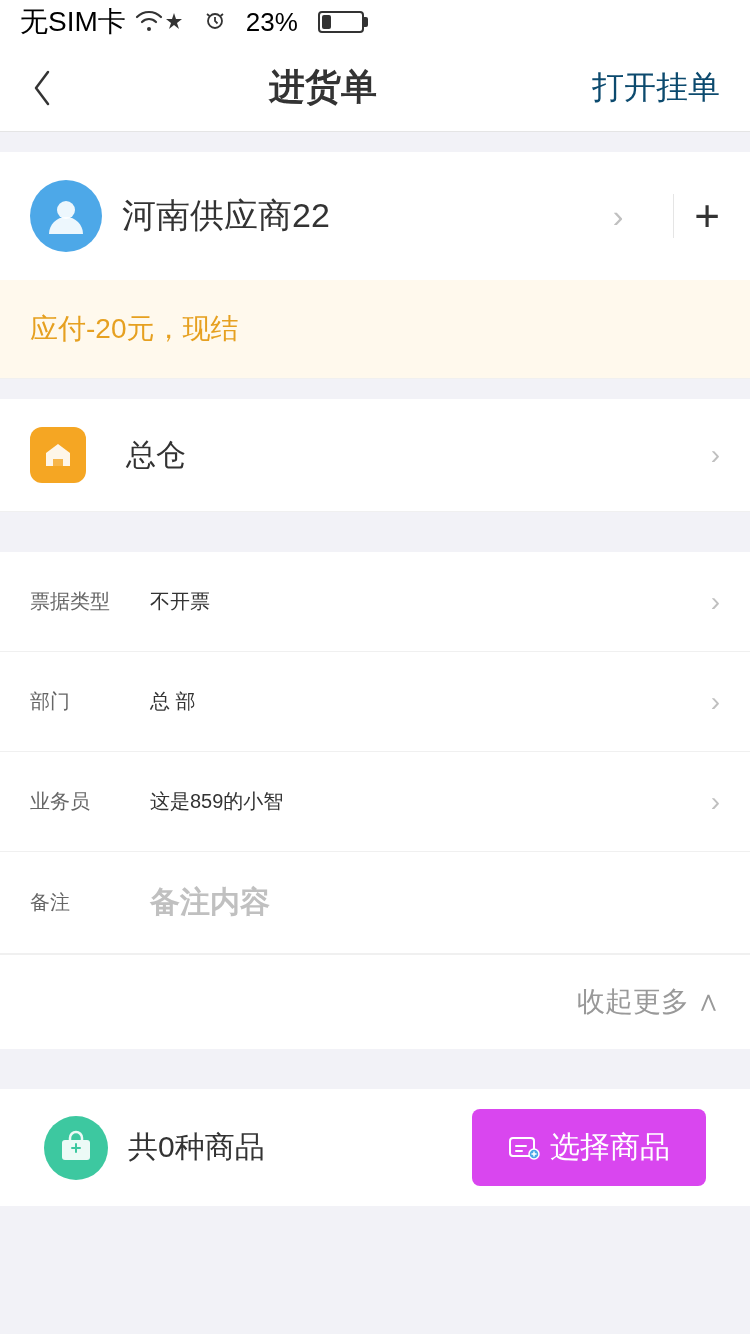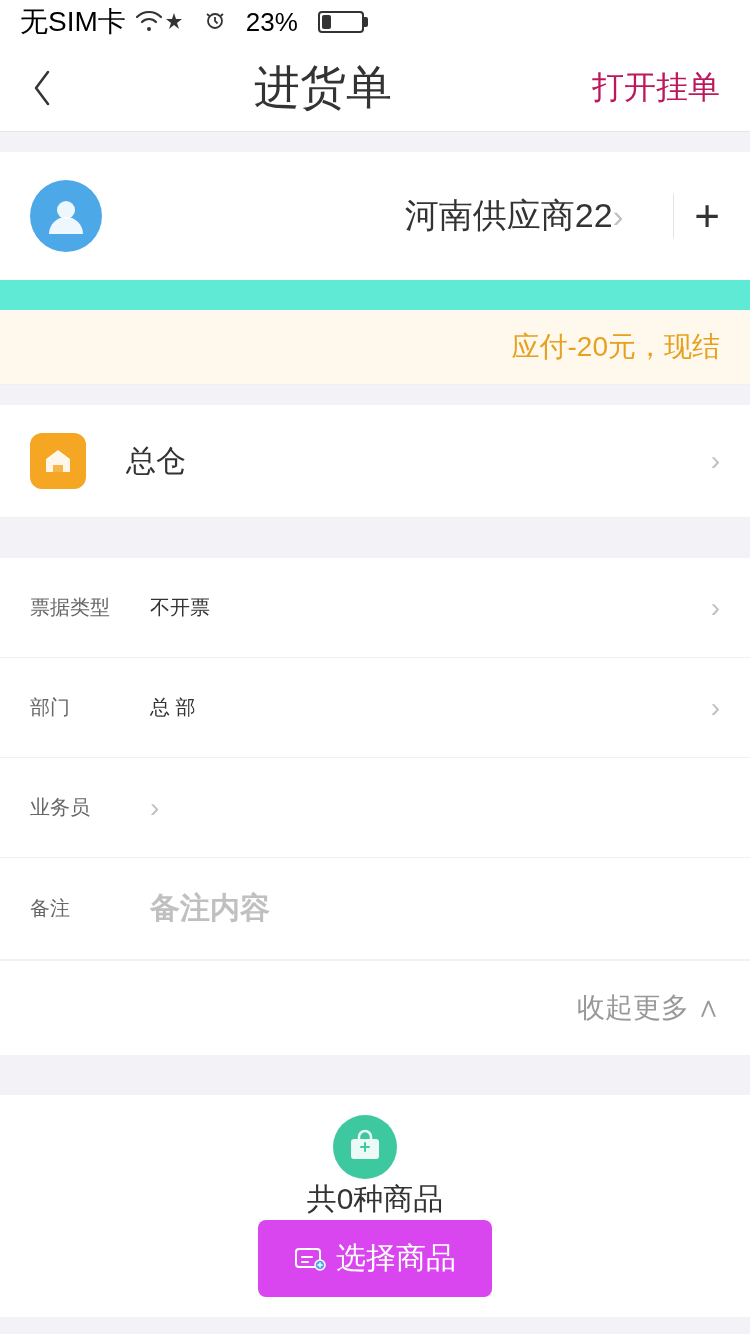--- a/index.html
+++ b/index.html
@@ -61,41 +61,40 @@
       border-bottom: 1px solid #e5e5e5;
     }
     .nav-back {
       font-size: 42px;
       color: #333;
       cursor: pointer;
       display: flex;
       align-items: center;
     }
     .nav-title {
-      font-size: 46px;
-      font-weight: 400;
+      font-size: 36px;
+      font-weight: 700;
       color: #333;
     }
     .nav-action {
       font-size: 32px;
-      color: #be185d;
+      color: #0c4a6e;
       cursor: pointer;
     }
 
     
     .section-gap {
       height: 20px;
       background: #f2f2f7;
     }
 
     
     .card-section {
-      background: #5eead4;
+      background: #f97316;
       margin-bottom: 0;
-      text-align: right;
     }
 
     
     .supplier-row {
       display: flex;
       align-items: center;
       padding: 28px 30px;
       background: #fff;
       border-bottom: none;
       position: relative;
@@ -132,25 +131,24 @@
     .v-divider {
       width: 1px;
       height: 44px;
       background: #e5e5e5;
       margin: 0 20px;
     }
 
     
     .notice-banner {
       background: #fff9ed;
-      padding: 18px 30px;
+      padding: 30px 30px;
       font-size: 28px;
       color: #e6a020;
       border-bottom: 1px solid #f0f0f0;
-      margin-top: 30px;
     }
 
     
     .form-section {
       background: #fff;
       margin-top: 20px;
     }
     .form-row {
       display: flex;
       align-items: center;
@@ -223,21 +221,20 @@
     }
 
     
     .bottom-bar {
       background: #fff;
       margin-top: 20px;
       display: flex;
       align-items: center;
       padding: 20px 44px;
       min-height: 100px;
-      flex-direction: column;
     }
     .product-icon {
       width: 64px;
       height: 64px;
       border-radius: 50%;
       background: #3dc8a0;
       display: flex;
       align-items: center;
       justify-content: center;
       margin-right: 20px;
@@ -356,20 +353,21 @@
   </div>
 
   <div class="form-row">
     <div class="form-label">部门</div>
     <div class="form-value">总 部</div>
     <span class="form-chevron">›</span>
   </div>
 
   <div class="form-row">
     <div class="form-label">业务员</div>
+    <div class="form-value">这是859的小智</div>
     <span class="form-chevron">›</span>
   </div>
 
   <div class="form-row">
     <div class="form-label">备注</div>
     <div class="form-placeholder">备注内容</div>
   </div>
 
   <div class="collapse-row">收起更多 ∧</div>
 </div>

